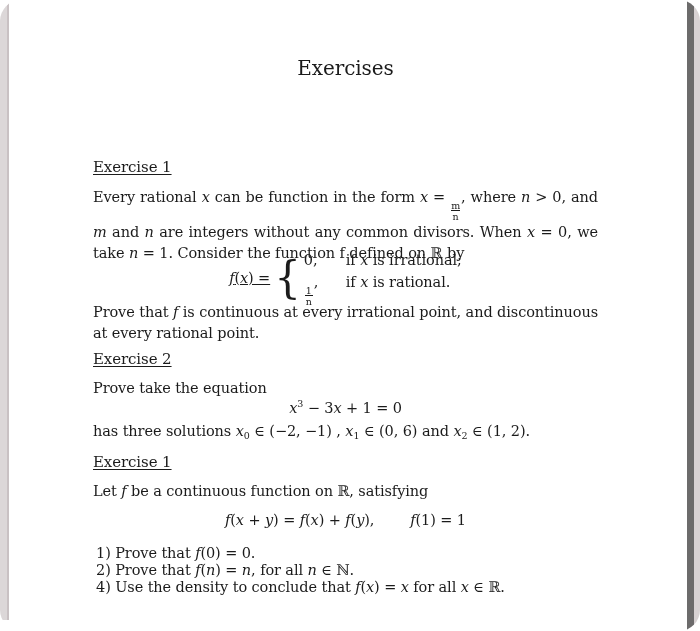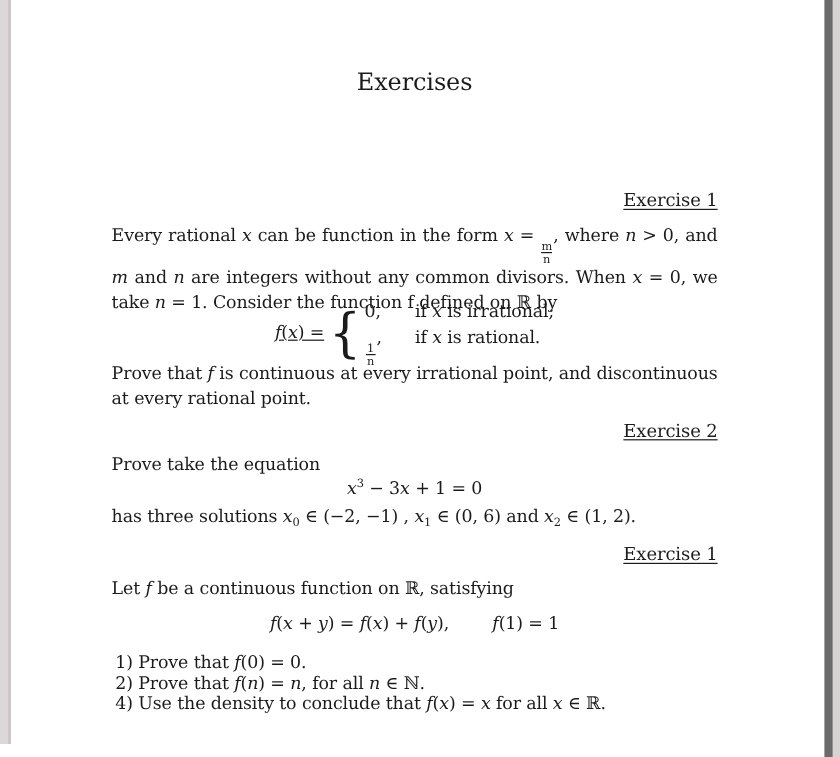--- a/index.html
+++ b/index.html
@@ -7,20 +7,21 @@
     background: #ffffff;
   }
   .page {
     position: relative;
     width: 700px;
     height: 631px;
     background: var(--page_bg, #ffffff);
     color: var(--text, #1b1b1b);
     font-family: "DejaVu Serif", serif;
     overflow: hidden;
+    border-radius: 21px;
   }
   
   .edge-left {
     position: absolute; left: 0; top: 0;
     width: 7px; height: 620px;
     background: var(--left_edge, #dcd7d8);
     border-right: 2px solid var(--left_edge_line, #c9c1c3);
   }
   .edge-right-dark {
     position: absolute; right: 6px; top: 0; bottom: 0;
@@ -42,21 +43,21 @@
   .doc-title {
     position: absolute; top: 55px; left: 0; width: 100%;
     margin: 0;
     text-align: center;
     font-size: 20px; font-weight: normal;
     line-height: 26px;
   }
   .ex-heading {
     position: absolute; left: 0; width: 100%;
     margin: 0;
-    text-align: right;
+    text-align: left;
     font-size: 15px; font-weight: normal;
     line-height: 21px;
   }
   .u { text-decoration: underline; text-underline-offset: 2px; }
   .para {
     position: absolute; left: 0; width: 100%;
     margin: 0;
   }
   .justify { text-align: justify; }
   .eq {

